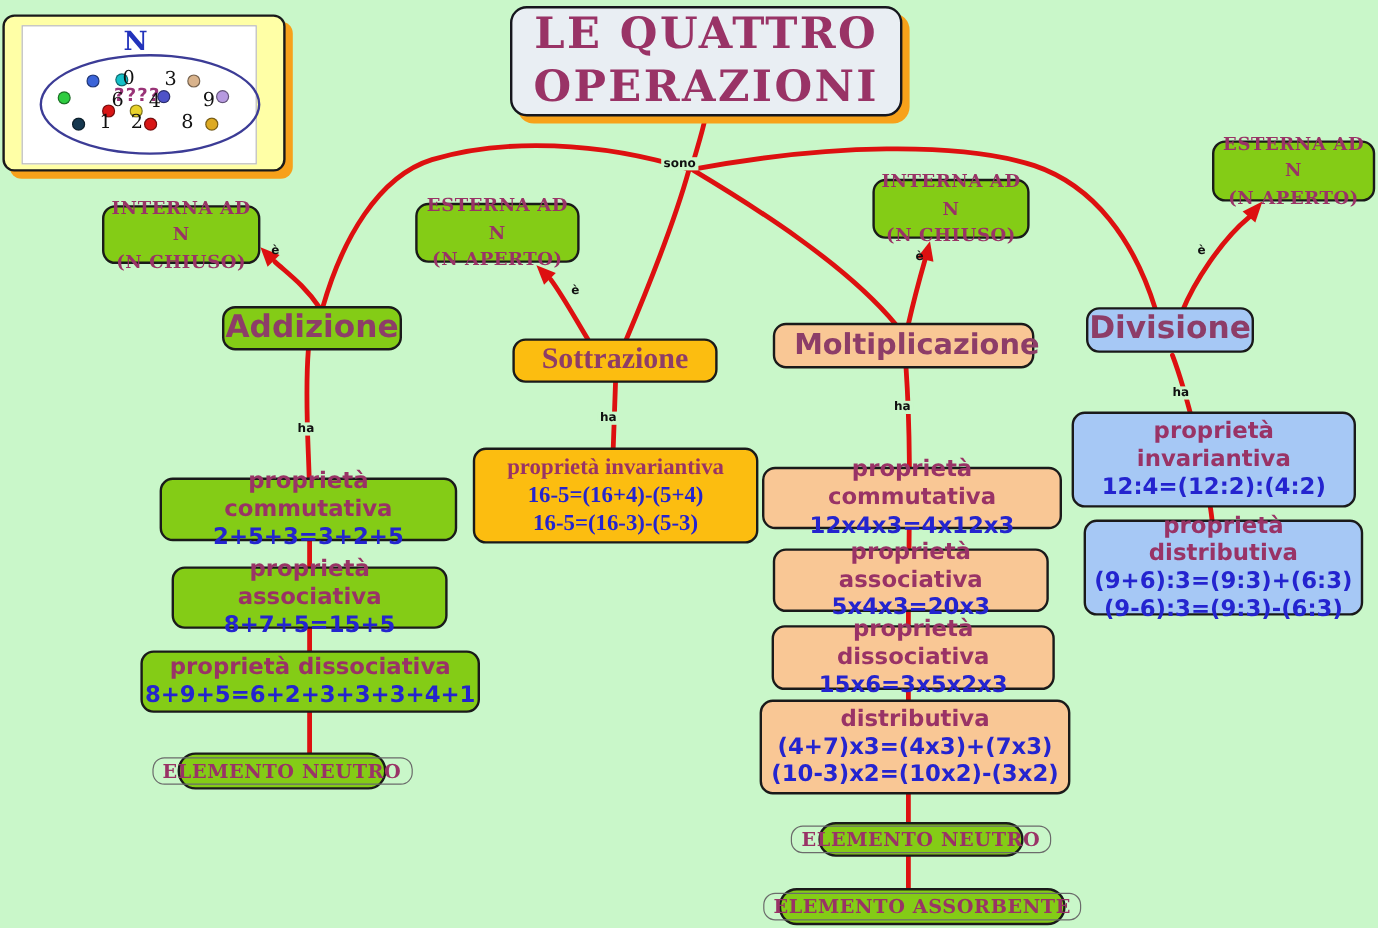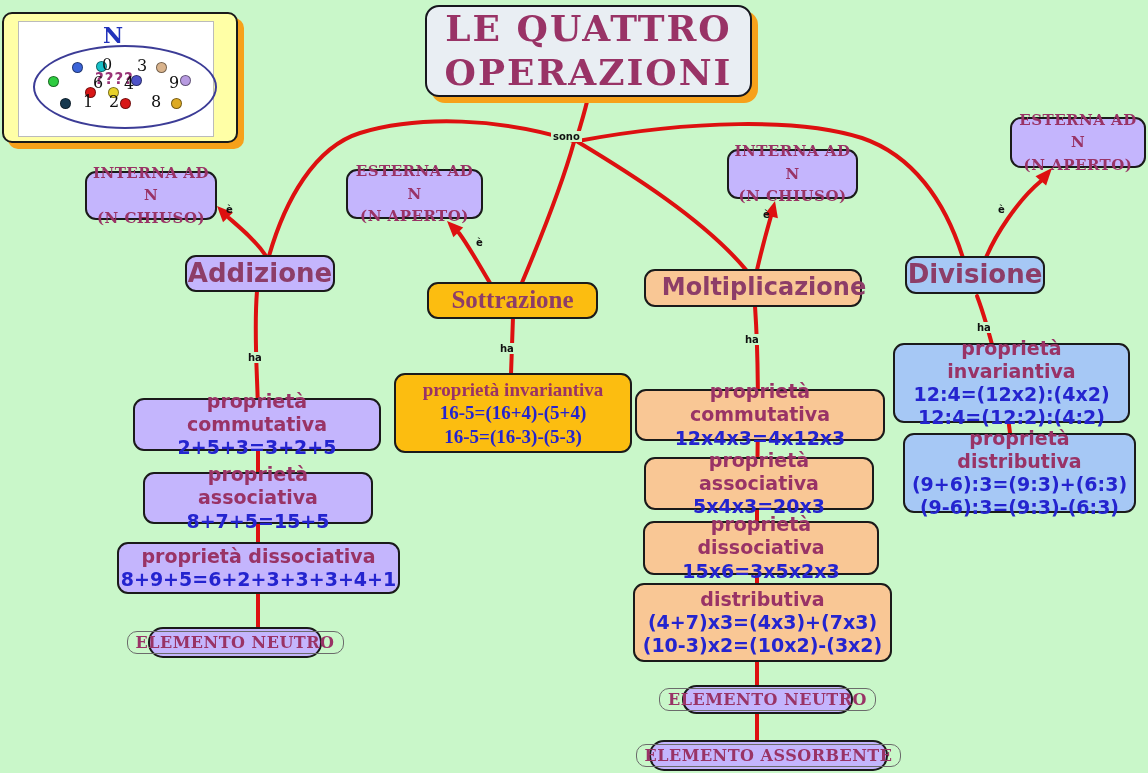--- a/index.html
+++ b/index.html
@@ -8,21 +8,21 @@
     background:#c9f7c9;
     font-family:"DejaVu Sans",sans-serif;
   }
   #lines{position:absolute;left:0;top:0;width:1148px;height:773px;z-index:1;}
   .node{
     position:absolute;z-index:2;box-sizing:border-box;
     border:2px solid #1a1a1a;border-radius:11px;
     display:flex;flex-direction:column;align-items:center;justify-content:center;
     text-align:center;line-height:1.22;
   }
-  .yellow{background:#c4b5fd;}
+  .yellow{background:#84cc16;}
   .amber{background:#fcbd10;font-family:Liberation Serif, serif;}
   .peach{background:#f9c795;}
   .blue{background:#a6c8f5;text-align:center;}
   .titlebox{
     background:#e9eef3;border:2px solid #16161d;border-radius:14px;
     box-shadow:6px 6px 0 #f7a11a;
   }
   .titlebox .t{
     font-family:"DejaVu Serif",serif;font-weight:bold;font-size:36px;
     color:#993366;letter-spacing:2px;
@@ -192,20 +192,19 @@
 </div>
 <div class="node yellow elem" style="left:682px;top:685px;width:171px;height:29px;">
   <span class="inner">ELEMENTO NEUTRO</span>
 </div>
 <div class="node yellow elem" style="left:649px;top:740px;width:239px;height:31px;">
   <span class="inner">ELEMENTO ASSORBENTE</span>
 </div>
 
 <div class="node blue" style="left:893px;top:343px;width:237px;height:80px;">
   <span class="prop-title">proprietà invariantiva</span>
-  <span class="prop-formula">12:4=(12x2):(4x2)</span>
   <span class="prop-formula">12:4=(12:2):(4:2)</span>
 </div>
 <div class="node blue" style="left:903px;top:433px;width:233px;height:80px;">
   <span class="prop-title">proprietà distributiva</span>
   <span class="prop-formula">(9+6):3=(9:3)+(6:3)</span>
   <span class="prop-formula">(9-6):3=(9:3)-(6:3)</span>
 </div>
 
 </body></html>

